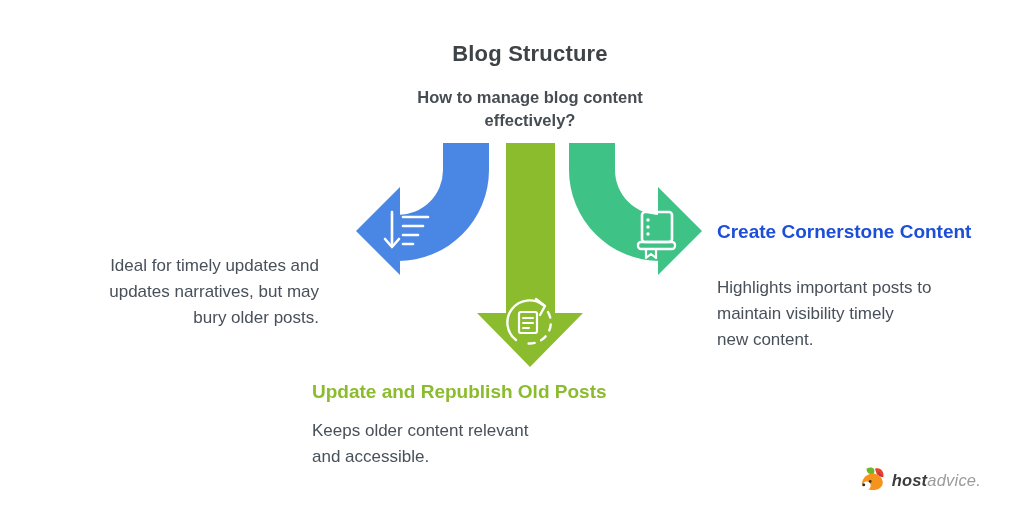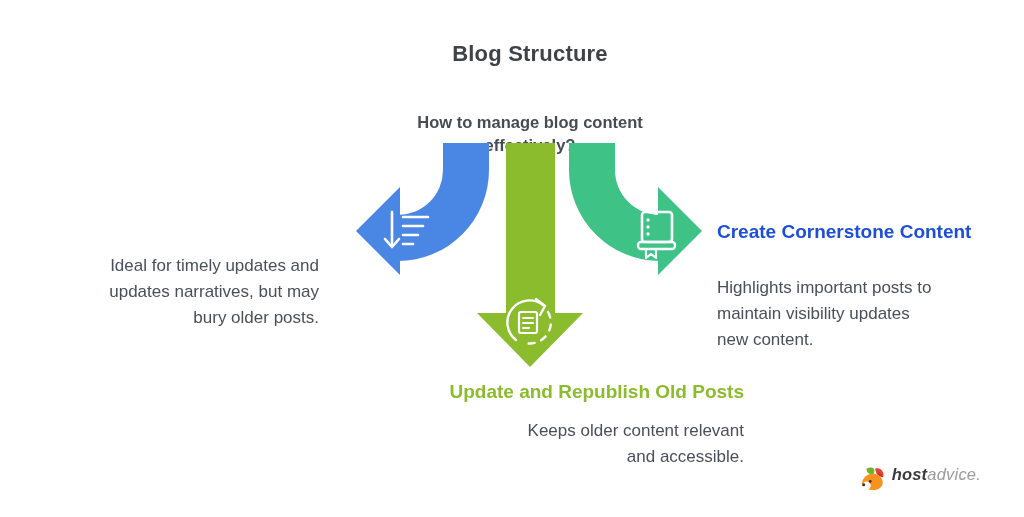--- a/index.html
+++ b/index.html
@@ -6,35 +6,35 @@
   .canvas{
     position:relative;width:993px;height:517px;background:#ffffff;
     font-family:"Liberation Sans", sans-serif;overflow:hidden;
   }
   .page-title{
     position:absolute;top:41px;left:36px;width:988px;text-align:center;
     font-size:22px;font-weight:700;color:#3e4347;letter-spacing:.2px;
   }
   .page-subtitle{
     position:absolute;top:86px;left:36px;width:988px;text-align:center;
-    font-size:16.5px;font-weight:700;color:#454c52;line-height:23px;margin-top:25px;
+    font-size:16.5px;font-weight:700;color:#454c52;line-height:23px;
   }
   .arrows-svg{position:absolute;top:0;left:0;width:1024px;height:517px;}
   .section{position:absolute;top:221px;}
   .section-left{right:674px;width:340px;text-align:right;}
   .section-right{left:717px;width:300px;text-align:left;}
-  .section-bottom{top:381px;left:312px;width:432px;text-align:right;}
+  .section-bottom{top:381px;left:312px;width:432px;text-align:left;}
   .section-heading{font-size:19px;font-weight:700;line-height:22px;margin:0 0 14px 0;}
   .heading-blue{color:#4a86e4;}
   .heading-teal{color:#1d4ed8;}
   .heading-lime{color:#8bbc2d;}
   .section-body{font-size:17px;color:#48505a;line-height:26px;margin-top:32px;}
   .section-bottom .section-body{margin-top:15px;}
   .logo{
-    position:absolute;right:12px;bottom:22px;display:flex;align-items:flex-start;gap:3px;
+    position:absolute;right:12px;bottom:22px;display:flex;align-items:center;gap:3px;
   }
   .logo-text{font-size:16.5px;font-style:italic;letter-spacing:.2px;}
   .logo-text .bold{font-weight:700;color:#3b3b3b;}
   .logo-text .light{font-weight:400;color:#9b9b9b;}
 </style>
 </head>
 <body>
 
 <div class="canvas">
 
@@ -90,21 +90,21 @@
       <div>Ideal for timely updates and</div>
       <div>updates narratives, but may</div>
       <div>bury older posts.</div>
     </div>
   </div>
 
   <div class="section section-right">
     <div class="section-heading heading-teal">Create Cornerstone Content</div>
     <div class="section-body">
       <div>Highlights important posts to</div>
-      <div>maintain visibility updates</div>
+      <div>maintain visibility timely</div>
       <div>new content.</div>
     </div>
   </div>
 
   <div class="section section-bottom">
     <div class="section-heading heading-lime">Update and Republish Old Posts</div>
     <div class="section-body">
       <div>Keeps older content relevant</div>
       <div>and accessible.</div>
     </div>

